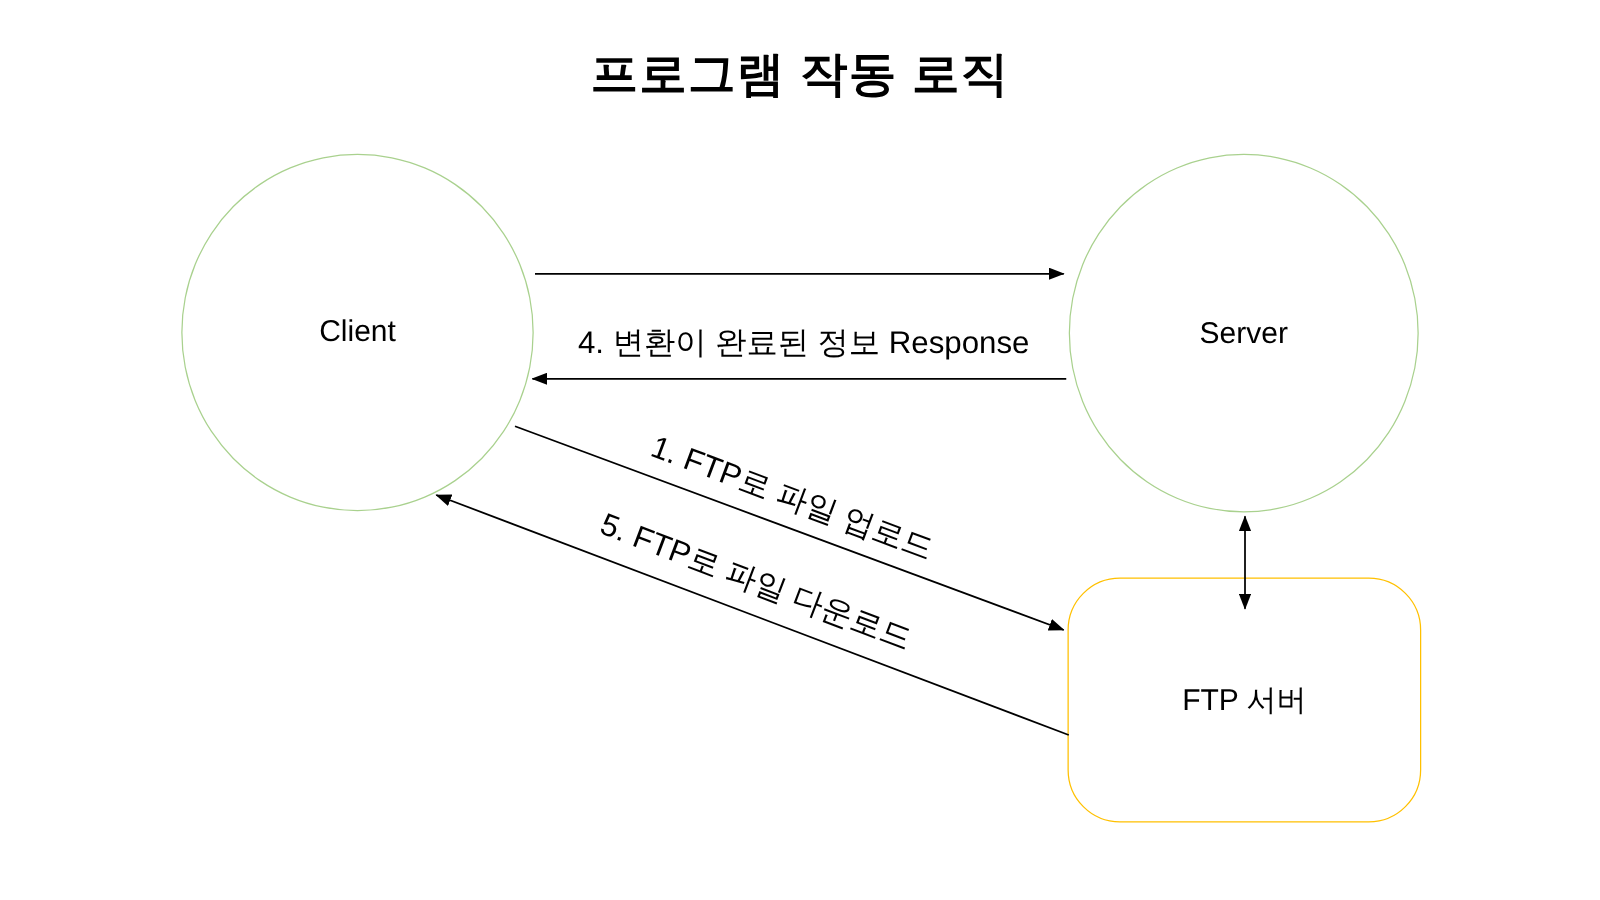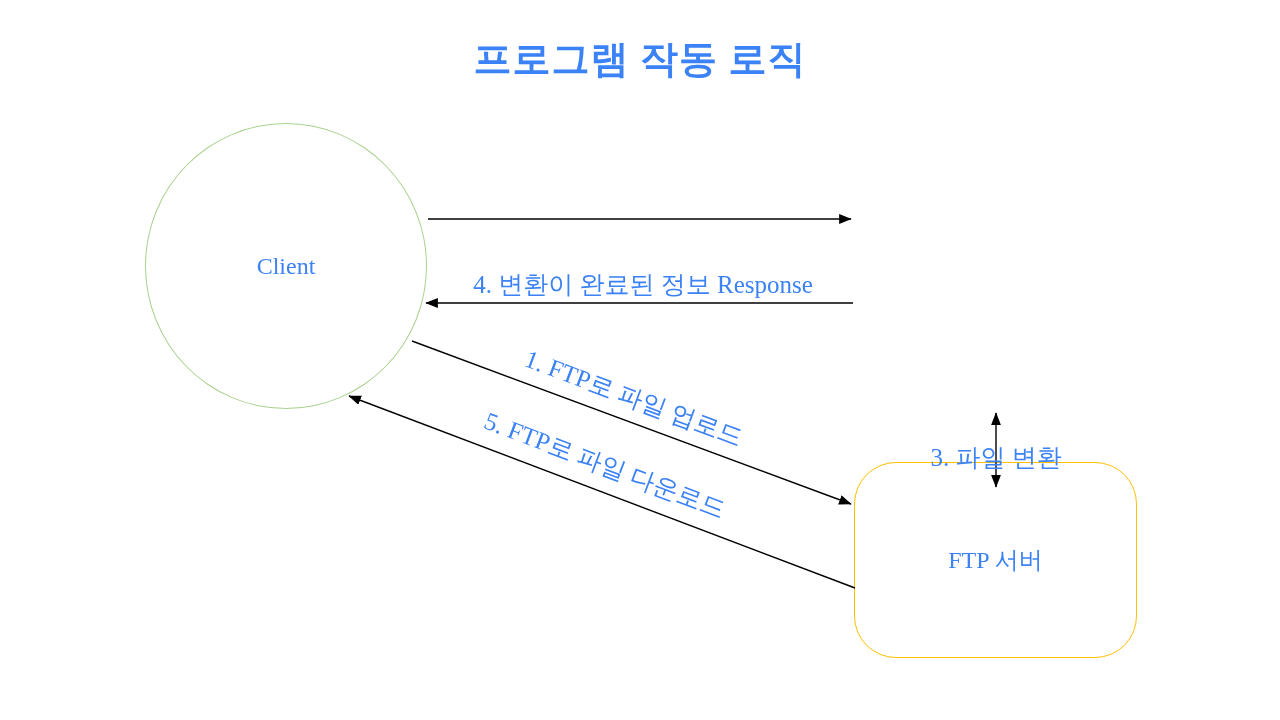--- a/index.html
+++ b/index.html
@@ -5,22 +5,22 @@
   html, body {
     margin: 0;
     padding: 0;
     background: #ffffff;
   }
   #canvas {
     position: relative;
     width: 1280px;
     height: 720px;
     background: #ffffff;
-    font-family: Liberation Serif, serif;
-    color: #3b82f6;
+    font-family: Liberation Sans, sans-serif;
+    color: #000000;
     overflow: hidden;
   }
   .title {
     position: absolute;
     top: 34px;
     left: 0;
     width: 100%;
     text-align: center;
     font-size: 38px;
     font-weight: 700;
@@ -60,36 +60,39 @@
   .edge-label {
     position: absolute;
     white-space: nowrap;
     font-size: 25px;
     z-index: 2;
     transform: translate(-50%, -50%);
   }
   .edge-label.rot-upload   { transform: translate(-50%, -50%) rotate(20.5deg); }
   .edge-label.rot-download { transform: translate(-50%, -50%) rotate(20.8deg); }
   .lbl-socket   { left: 642px; top: 199px; }
-  .lbl-response { left: 643px; top: 284px; }
+  .lbl-response { left: 643px; top: 274px; }
   .lbl-convert  { left: 996px; top: 457px; }
   .lbl-upload   { left: 634px; top: 398px; }
   .lbl-download { left: 605px; top: 465px; }
 </style>
 </head>
 <body>
 
 <div id="canvas">
 
   <div class="title">프로그램 작동 로직</div>
 
   <div class="node circle node-client">
     <span>Client</span>
   </div>
 
+  <div class="node circle node-server">
+    <span>Server</span>
+  </div>
 
   <div class="node node-ftp">
     <span>FTP 서버</span>
   </div>
 
   <svg id="arrow-layer" viewBox="0 0 1280 720" xmlns="http://www.w3.org/2000/svg">
     <defs>
       <marker id="ah-end" markerWidth="9" markerHeight="7" refX="8.5" refY="3.5" orient="auto" markerUnits="strokeWidth">
         <path d="M0,0 L9,3.5 L0,7 Z" fill="#000000"></path>
       </marker>
@@ -100,19 +103,18 @@
     <line x1="428" y1="219" x2="851" y2="219" marker-end="url(#ah-end)"></line>
     <line x1="853" y1="303" x2="426" y2="303" marker-end="url(#ah-end)"></line>
     <line x1="412" y1="341" x2="851" y2="504" marker-end="url(#ah-end)"></line>
     <line x1="855" y1="588" x2="349" y2="396" marker-end="url(#ah-end)"></line>
     <line x1="996" y1="413" x2="996" y2="487" marker-start="url(#ah-start)" marker-end="url(#ah-end)"></line>
   </svg>
 
   <div class="edge-label lbl-upload rot-upload">1. FTP로 파일 업로드</div>
 
 
-  <div class="edge-label lbl-convert">3. 파일 변환</div>
 
   <div class="edge-label lbl-response">4. 변환이 완료된 정보 Response</div>
 
   <div class="edge-label lbl-download rot-download">5. FTP로 파일 다운로드</div>
 
 </div>
 
 </body></html>

